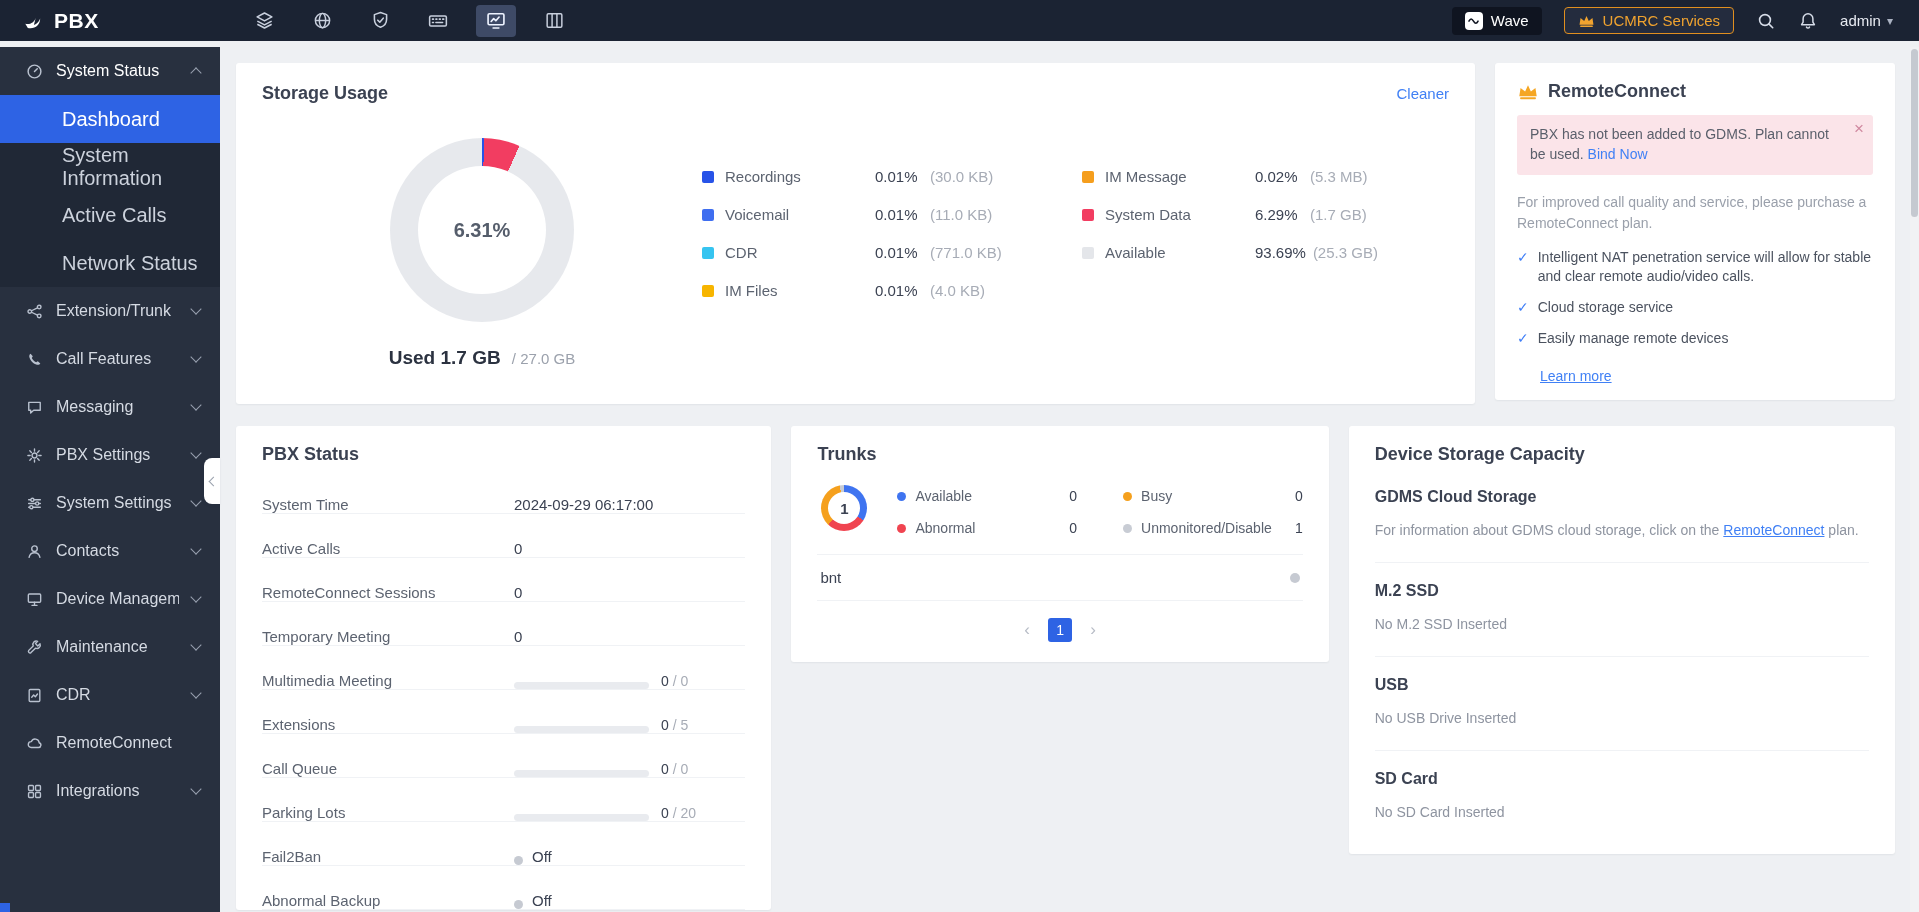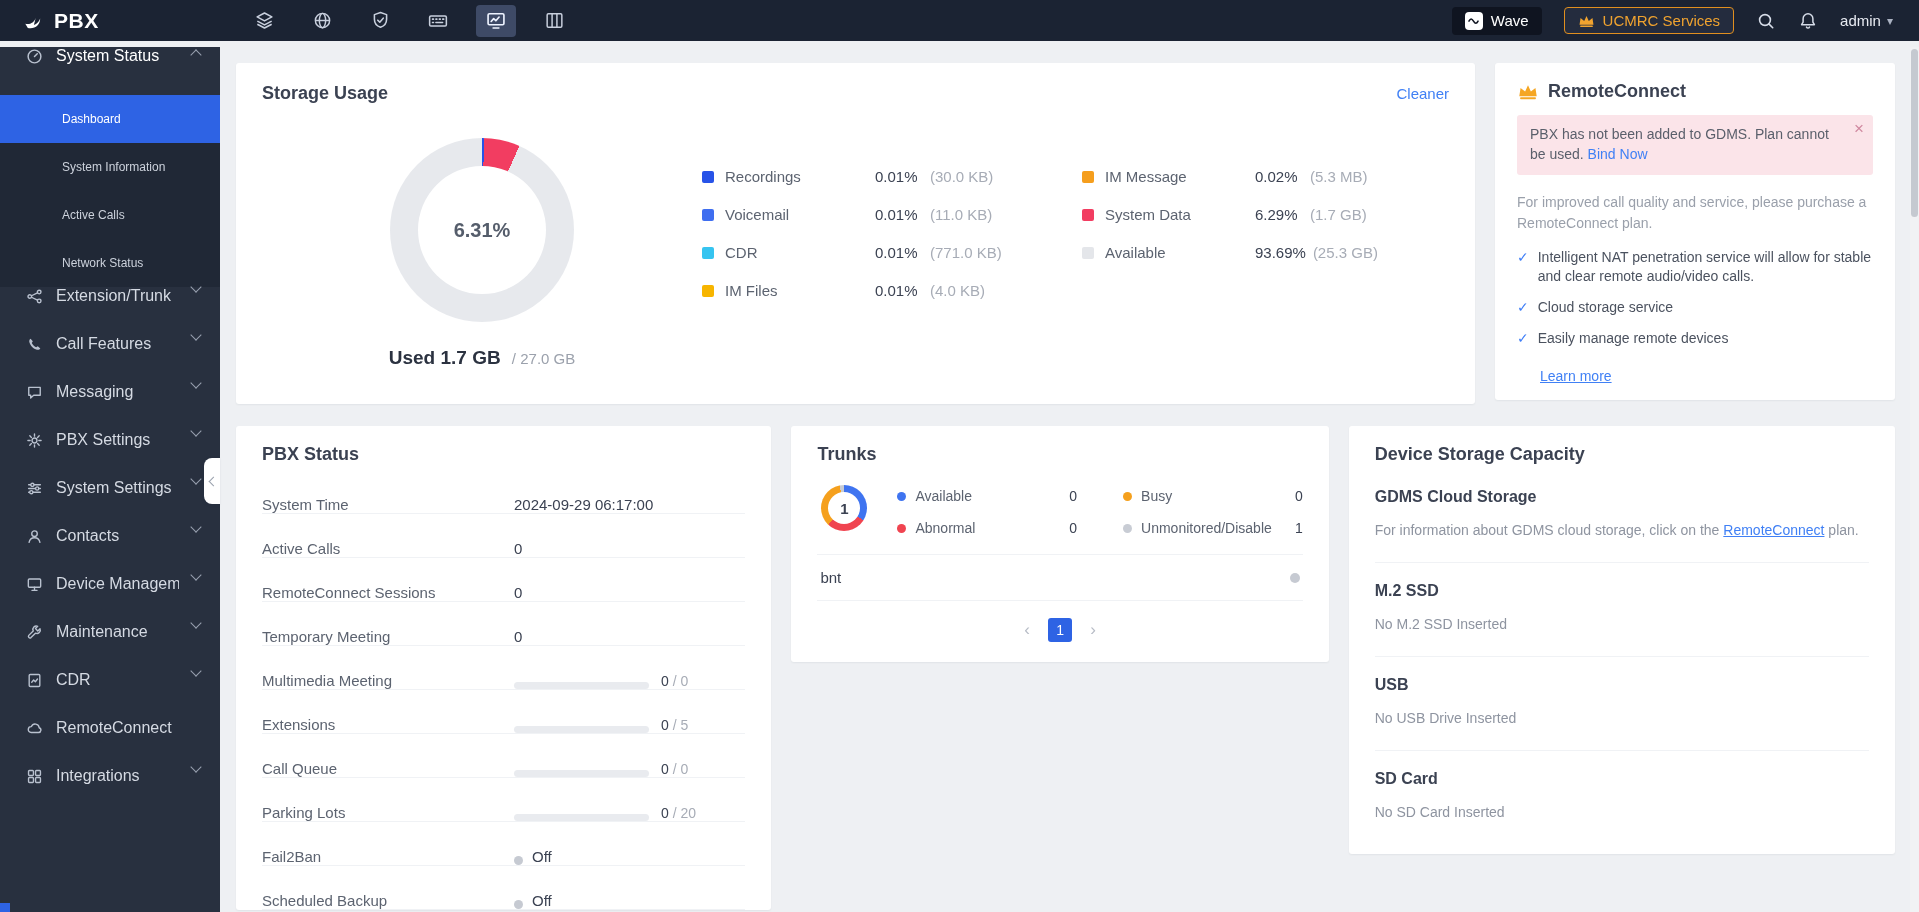--- a/index.html
+++ b/index.html
@@ -23,29 +23,29 @@
   .top-right { margin-left:auto; display:flex; align-items:center; gap:22px; padding-right:26px; }
   .wave-btn { display:flex; align-items:center; gap:8px; background:#0f1420; border-radius:4px; padding:5px 13px; color:#fff; font-size:15px; cursor:pointer; }
   .wave-badge { width:18px; height:18px; background:#fff; border-radius:4px; display:flex; align-items:center; justify-content:center; }
   .ucmrc-btn { display:flex; align-items:center; gap:8px; background:#242c3e; border:1px solid #e08f1f; border-radius:4px; padding:4px 13px; color:#f0a32f; font-size:15px; cursor:pointer; }
   .tb-tool { color:#d6dce8; cursor:pointer; display:flex; align-items:center; }
   .admin { display:flex; align-items:center; gap:6px; color:#e8ebf2; font-size:15px; cursor:pointer; }
   .admin .caret { font-size:12px; color:#aab2c2; }
 
   
   .sidebar { position:absolute; top:47px; left:0; bottom:0; width:220px; background:#28303f; z-index:15; overflow:hidden; }
-  .nav-item { height:48px; display:flex; align-items:flex-start; gap:13px; padding:0 20px 0 25px; color:#d5dae3; font-size:16px; cursor:pointer; white-space:nowrap; }
+  .nav-item { height:48px; display:flex; align-items:center; gap:13px; padding:0 20px 0 25px; color:#d5dae3; font-size:16px; cursor:pointer; white-space:nowrap; }
   .nav-item.open-parent { color:#ffffff; }
   .nav-ico { width:18px; height:18px; flex:none; display:flex; align-items:center; justify-content:center; color:#b9c1cf; }
   .nav-label { flex:1; overflow:hidden; text-overflow:clip; }
   .chev { width:8px; height:8px; border-right:1.6px solid #98a0af; border-bottom:1.6px solid #98a0af; flex:none; }
   .chev.down { transform:rotate(45deg); margin-top:-4px; }
   .chev.up { transform:rotate(-135deg); margin-top:4px; }
   .submenu { background:#202836; }
-  .sub-item { height:48px; display:flex; align-items:center; padding-left:62px; color:#ccd2dc; font-size:12px; cursor:pointer; }
+  .sub-item { height:48px; display:flex; align-items:center; padding-left:62px; color:#ccd2dc; font-size:20px; cursor:pointer; }
   .sub-item.active { background:#2e63e4; color:#fff; }
   .corner-accent { position:absolute; left:0; bottom:0; width:10px; height:9px; background:#2e63e4; }
 
   .collapse-handle {
     position:absolute; left:204px; top:458px; width:16px; height:46px; z-index:30;
     background:#ffffff; border-radius:8px 0 0 8px; box-shadow:-1px 1px 3px rgba(30,40,60,.18);
     display:flex; align-items:center; justify-content:center; cursor:pointer;
   }
   .collapse-handle .chev-left { width:7px; height:7px; border-right:1.6px solid #9aa1ad; border-bottom:1.6px solid #9aa1ad; transform:rotate(135deg); margin-left:3px; }
 
@@ -513,21 +513,21 @@
           <span class="pbx-label">Parking Lots</span>
           <span class="bar"></span>
           <span class="frac"><span class="u">0</span><span class="t">/ 20</span></span>
         </div>
         <div class="pbx-row">
           <span class="pbx-label">Fail2Ban</span>
           <span class="status-dot"></span>
           <span class="pbx-value">Off</span>
         </div>
         <div class="pbx-row">
-          <span class="pbx-label">Scheduled Backup</span>
+          <span class="pbx-label">Abnormal Backup</span>
           <span class="status-dot"></span>
           <span class="pbx-value">Off</span>
         </div>
       </div>
     </section>
 
     <section class="card trunks-card">
       <h2 class="card-title" style="margin:0;">Trunks</h2>
       <div class="trunks-body">
         <div class="mini-donut">

